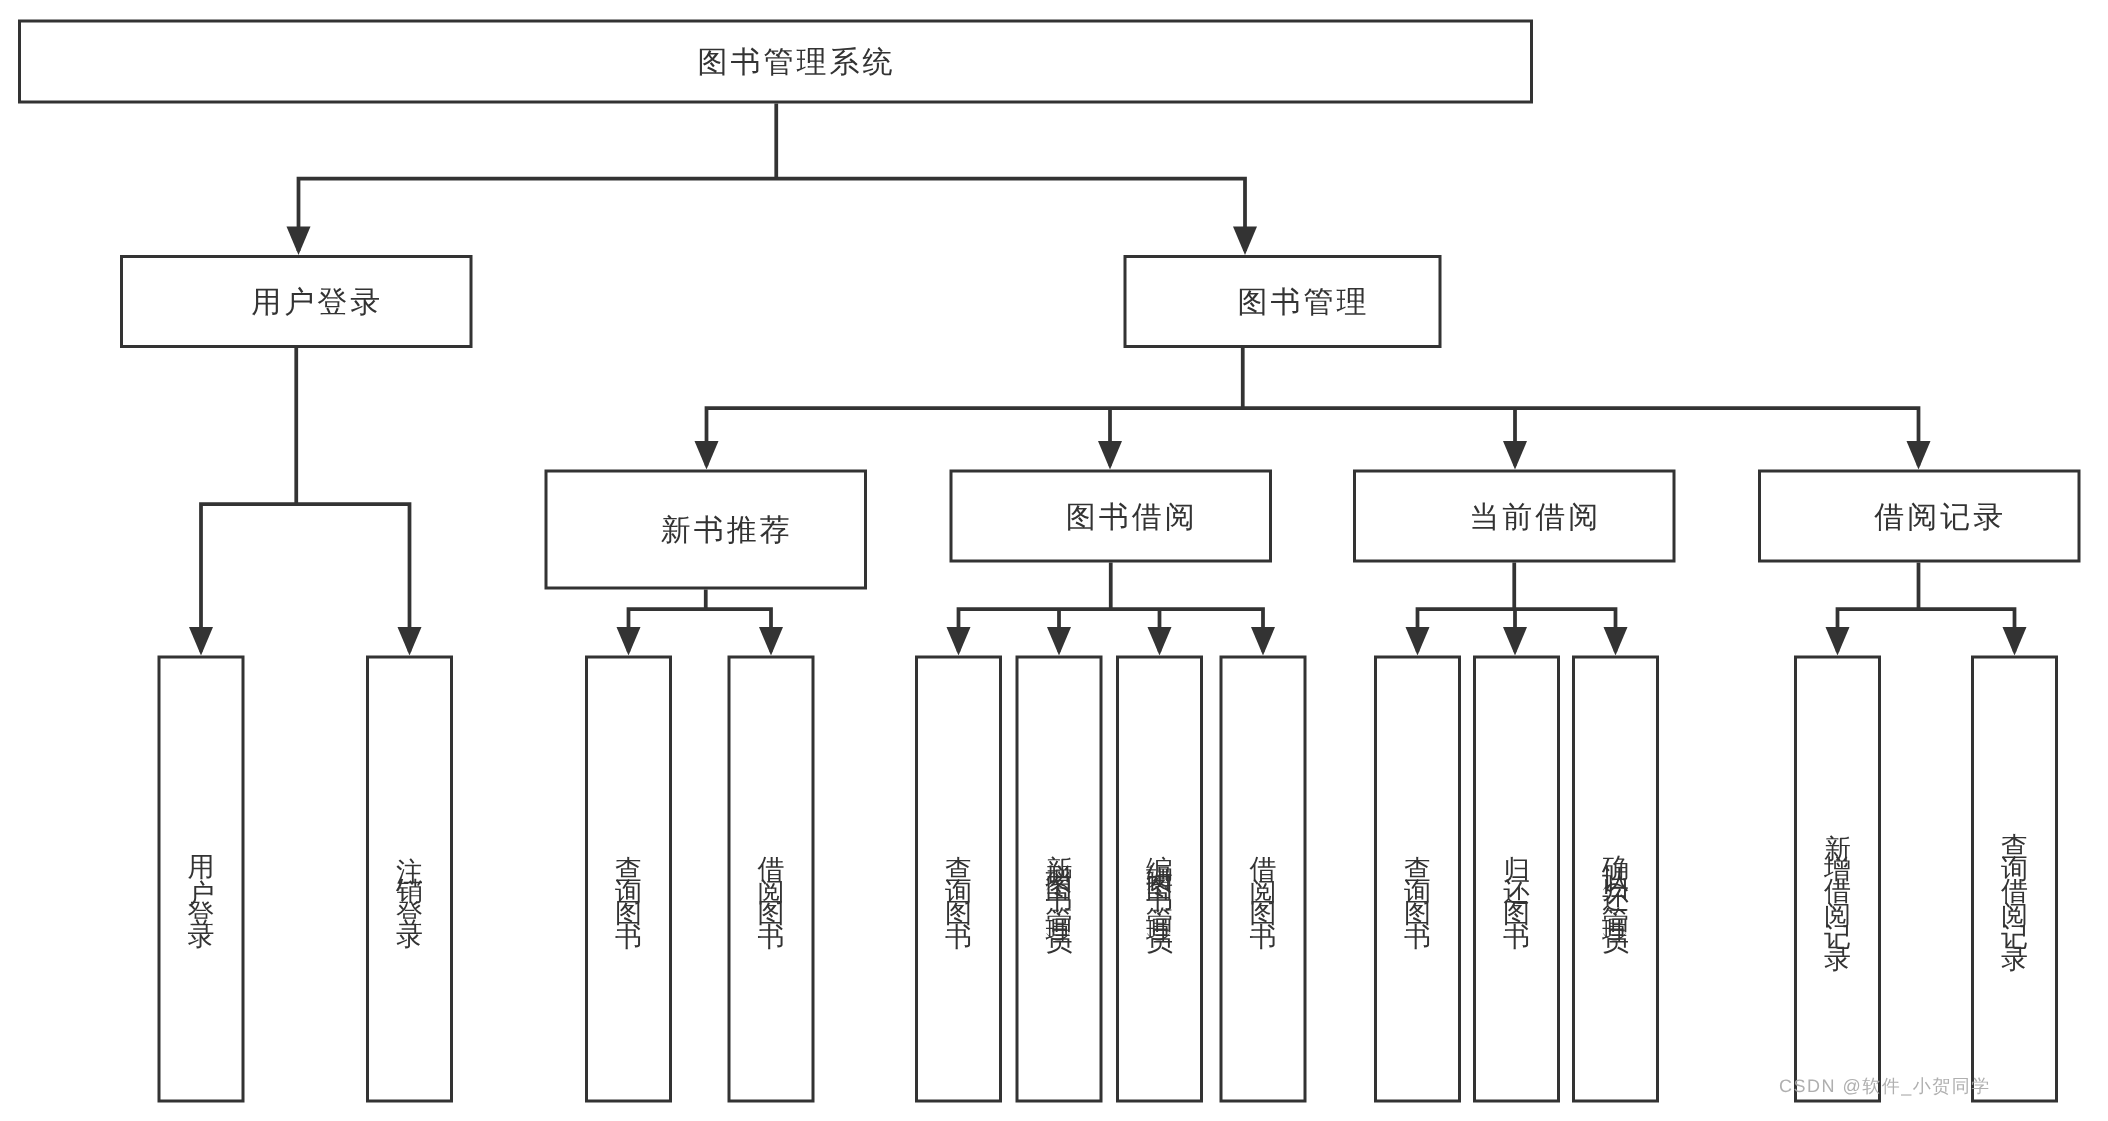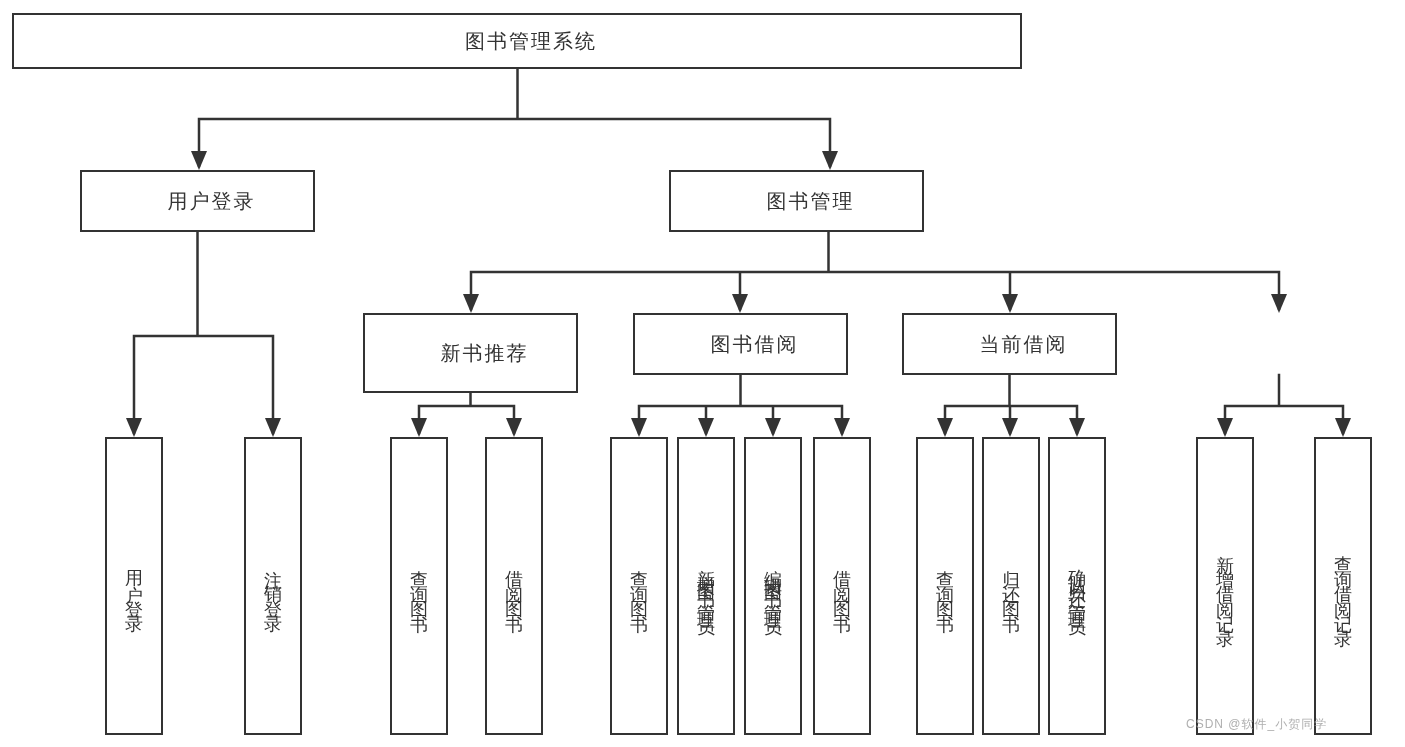--- a/index.html
+++ b/index.html
@@ -87,32 +87,35 @@
     </g>
   </svg>
 
   <div class="node hnode" style="left:12px;top:13px;width:1010px;height:56px">
     <span>图书管理系统</span>
   </div>
 
   <div class="node hnode" style="left:80px;top:170px;width:235px;height:62px">
     <span>用户登录</span>
   </div>
-  <div class="node hnode" style="left:669px;top:170px;width:255px;height:62px">
+  <div class="node hnode" style="left:749px;top:170px;width:212px;height:62px">
     <span>图书管理</span>
   </div>
 
   <div class="node hnode" style="left:363px;top:313px;width:215px;height:80px">
     <span>新书推荐</span>
   </div>
   <div class="node hnode" style="left:902px;top:313px;width:215px;height:62px">
     <span>当前借阅</span>
   </div>
   <div class="node hnode" style="left:633px;top:313px;width:215px;height:62px">
     <span>图书借阅</span>
+  </div>
+  <div class="node hnode" style="left:1172px;top:313px;width:215px;height:62px">
+    <span>借阅记录</span>
   </div>
 
   <div class="node leaf" style="left:105px;top:437px;width:58px;height:298px">
     <span class="vtext">用户登录</span>
   </div>
   <div class="node leaf" style="left:244px;top:437px;width:58px;height:298px">
     <span class="vtext">注销登录</span>
   </div>
 
   <div class="node leaf" style="left:390px;top:437px;width:58px;height:298px">

